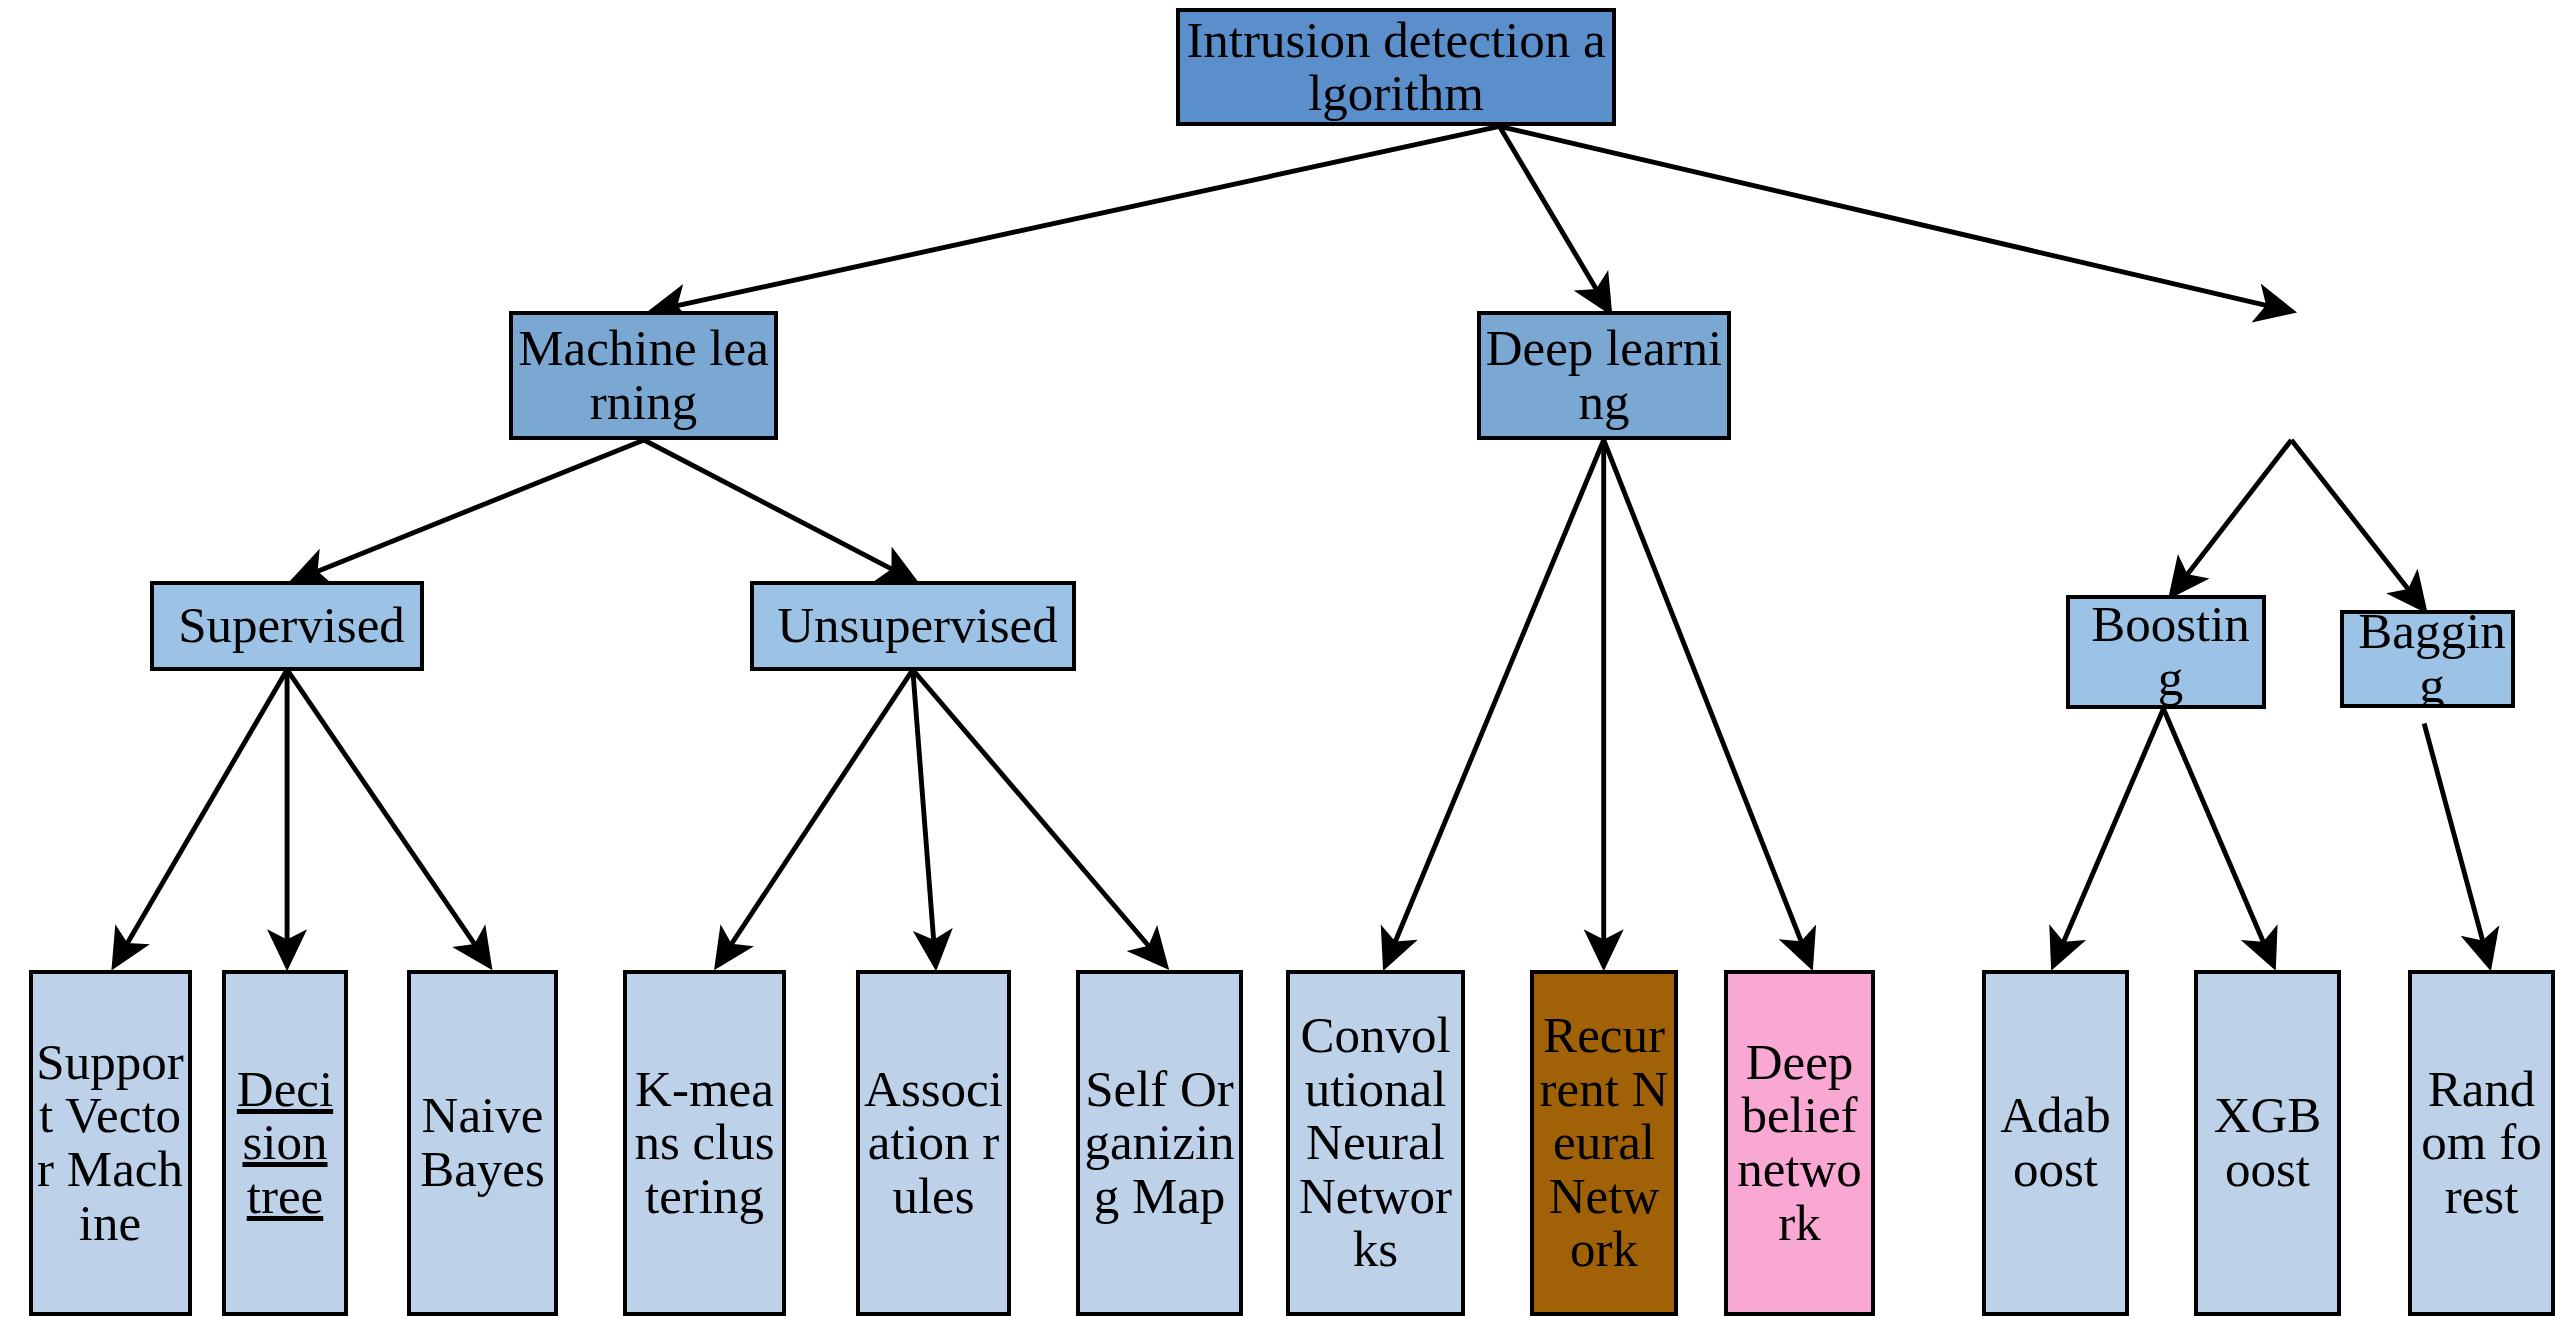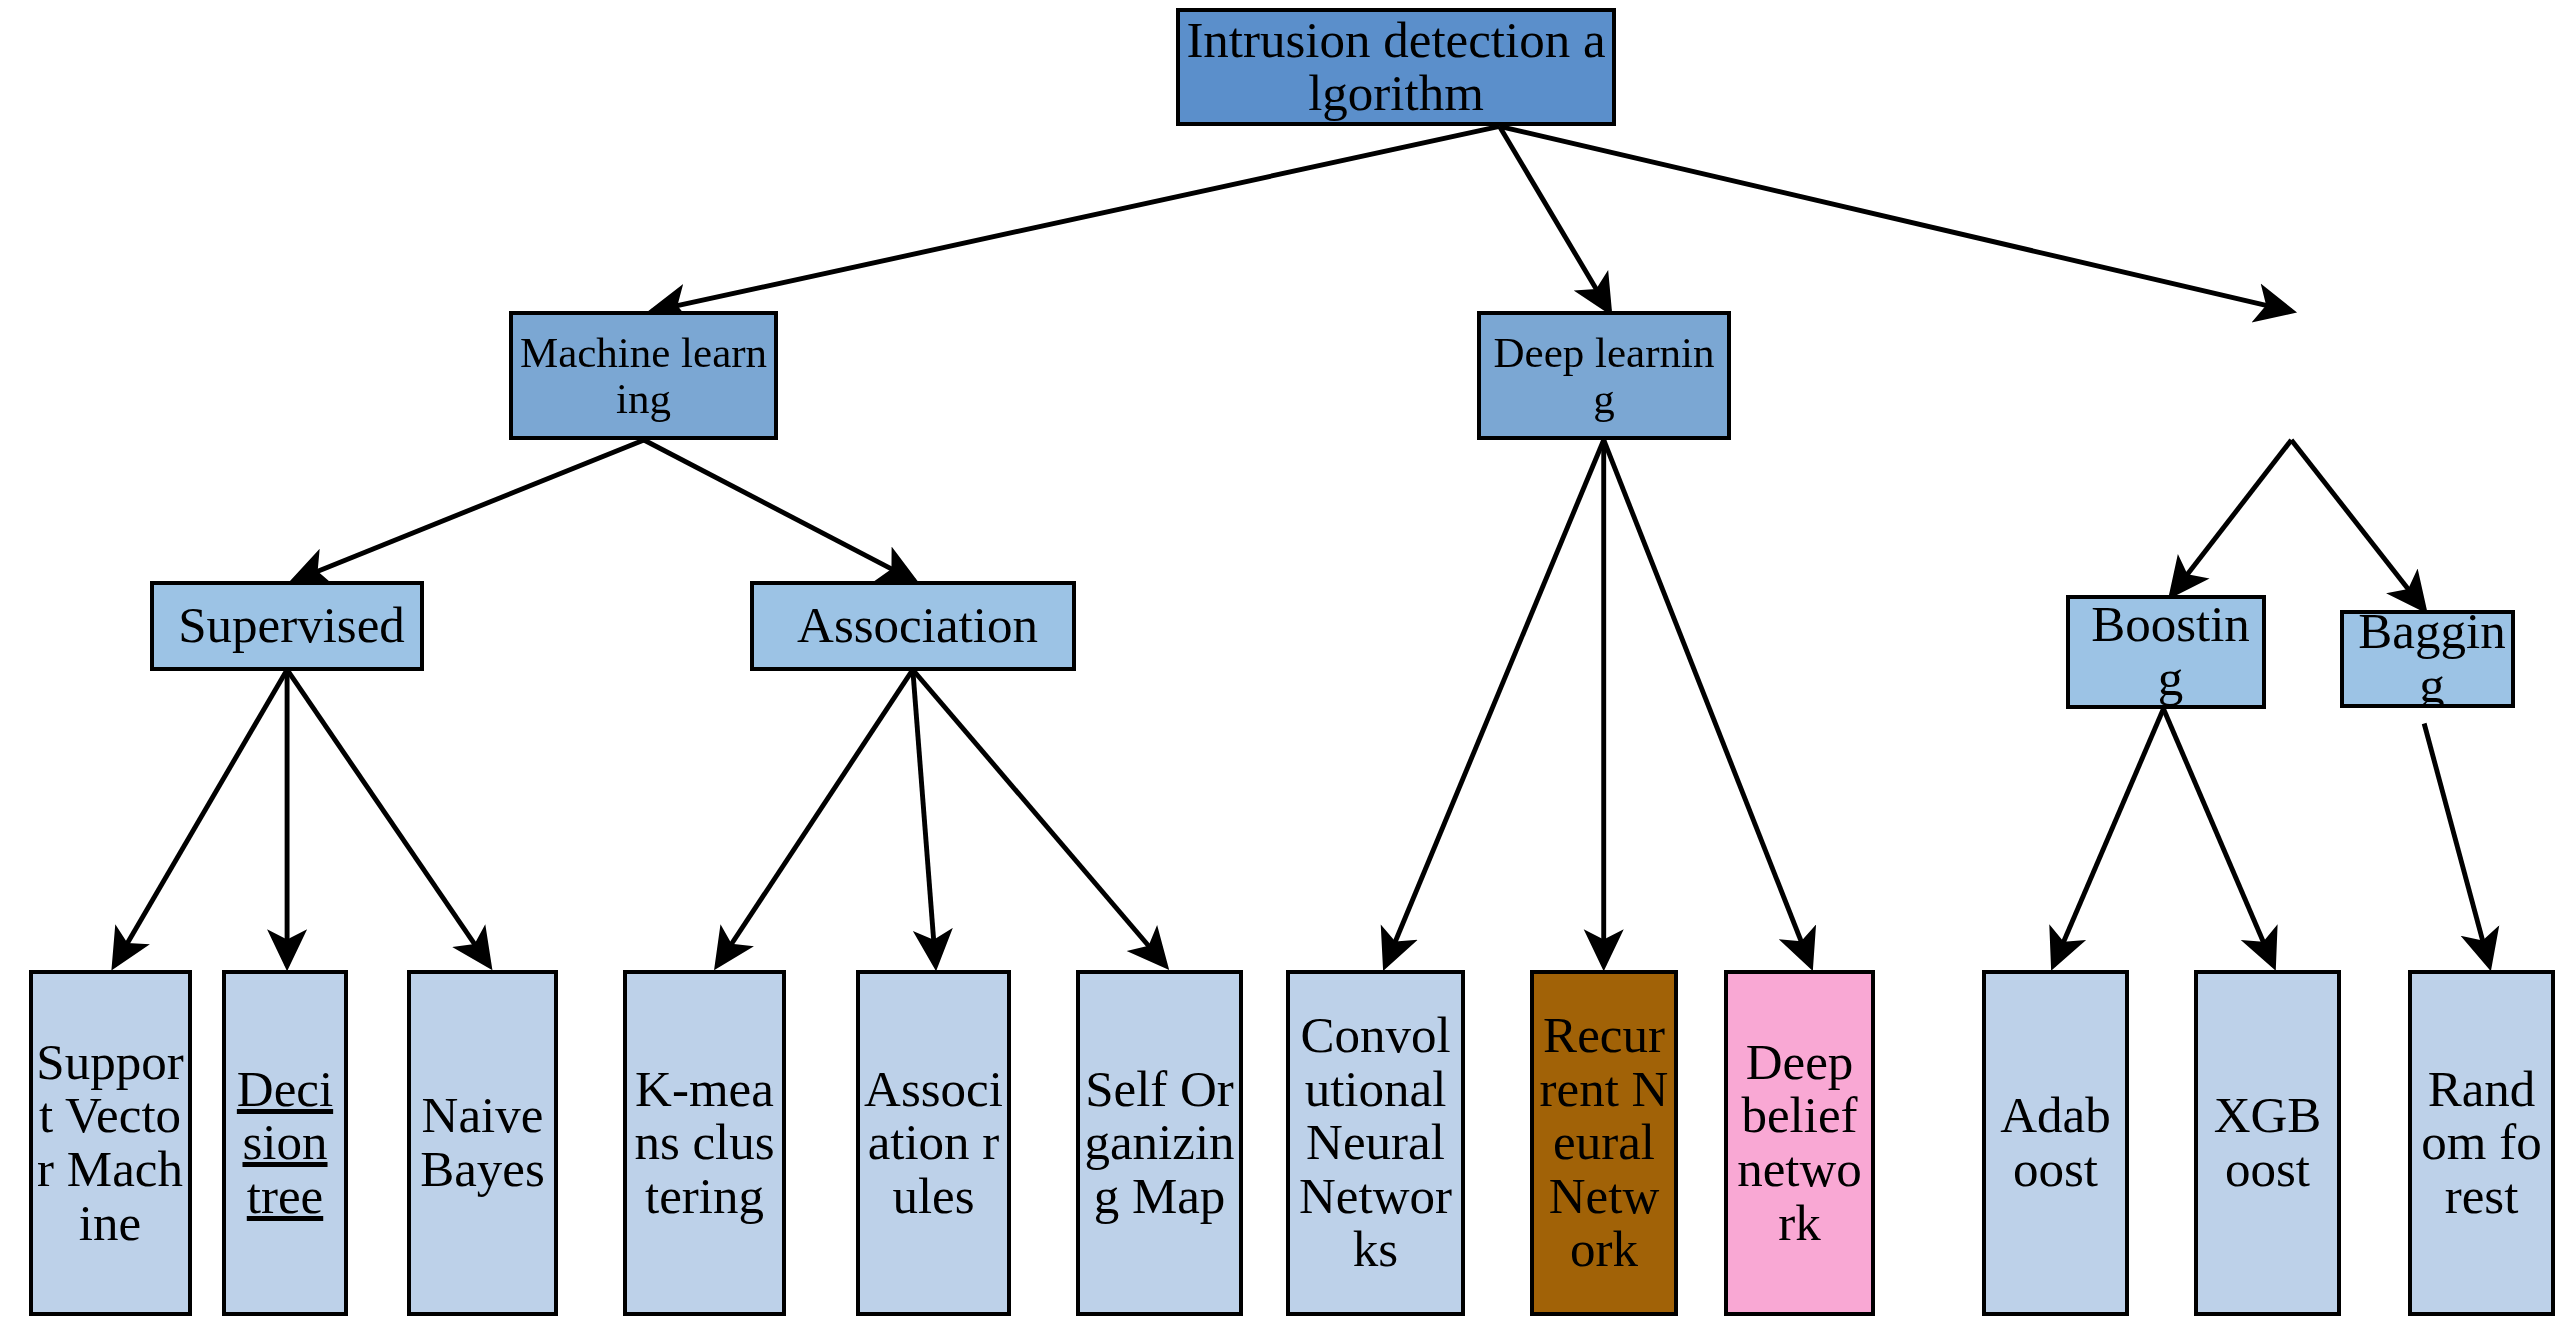--- a/index.html
+++ b/index.html
@@ -40,21 +40,21 @@
     overflow-wrap: anywhere;
     hyphens: none;
   }
   .node .label {
     display: block;
     width: 100%;
     padding: 0 3.3px;
     box-sizing: border-box;
   }
   .lvl-root { font-size: 51px; }
-  .lvl-2    { font-size: 43px; }
+  .lvl-2    { font-size: 51px; }
   .lvl-3    { font-size: 51px; padding-left: 9px; }
   .lvl-leaf { font-size: 51px; }
 </style>
 </head>
 <body>
 
 <div id="stage">
 
   <svg id="edge-layer" viewBox="0 0 3161 1641" width="2576" height="1337">
     <defs>
@@ -104,21 +104,21 @@
   <div class="node lvl-2" style="left:1477px; top:311px; width:254px; height:129px; background:#7BA7D3;">
     <span class="label">Deep learning</span>
   </div>
 
 
   <div class="node lvl-3" style="left:150px; top:581px; width:274px; height:90px; background:#9CC3E5;">
     <span class="label">Supervised</span>
   </div>
 
   <div class="node lvl-3" style="left:750px; top:581px; width:326px; height:90px; background:#9CC3E5;">
-    <span class="label">Association</span>
+    <span class="label">Unsupervised</span>
   </div>
 
   <div class="node lvl-3" style="left:2066px; top:595px; width:200px; height:114px; background:#9CC3E5;">
     <span class="label">Boosting</span>
   </div>
 
   <div class="node lvl-3" style="left:2340px; top:610px; width:175px; height:98px; background:#9CC3E5;">
     <span class="label">Bagging</span>
   </div>
 

